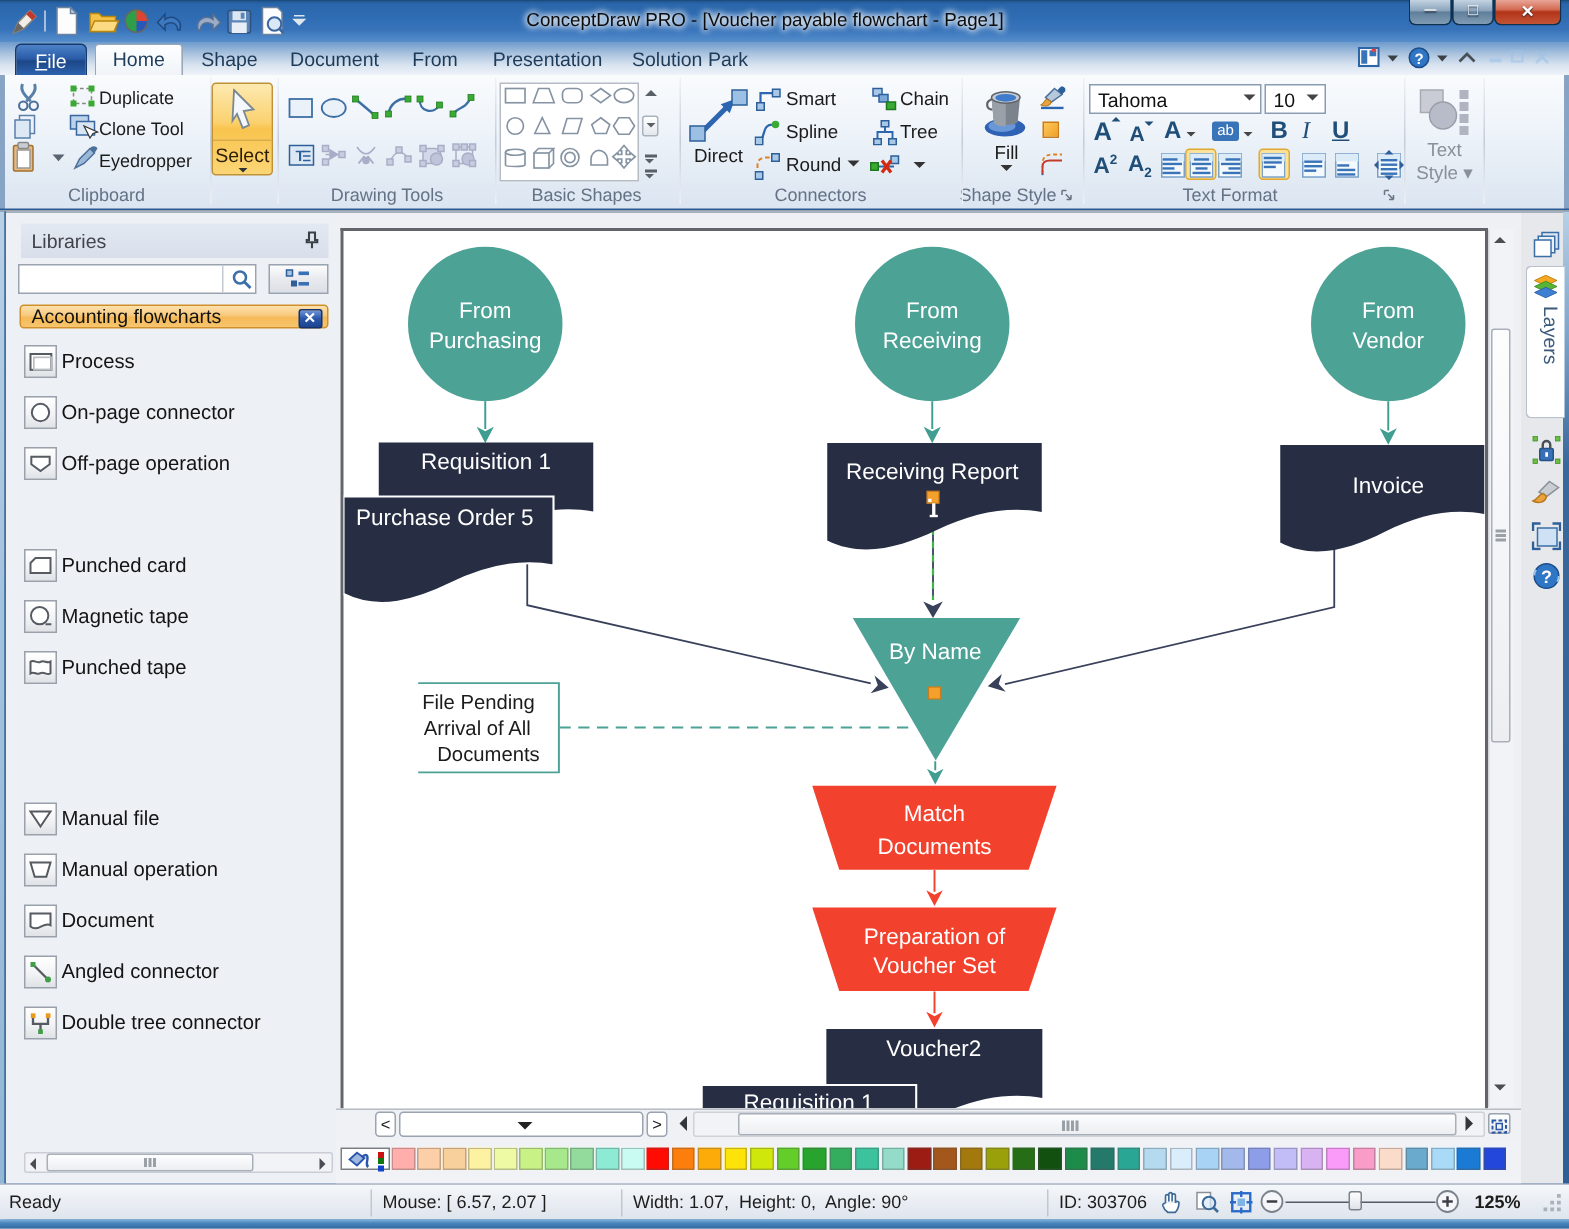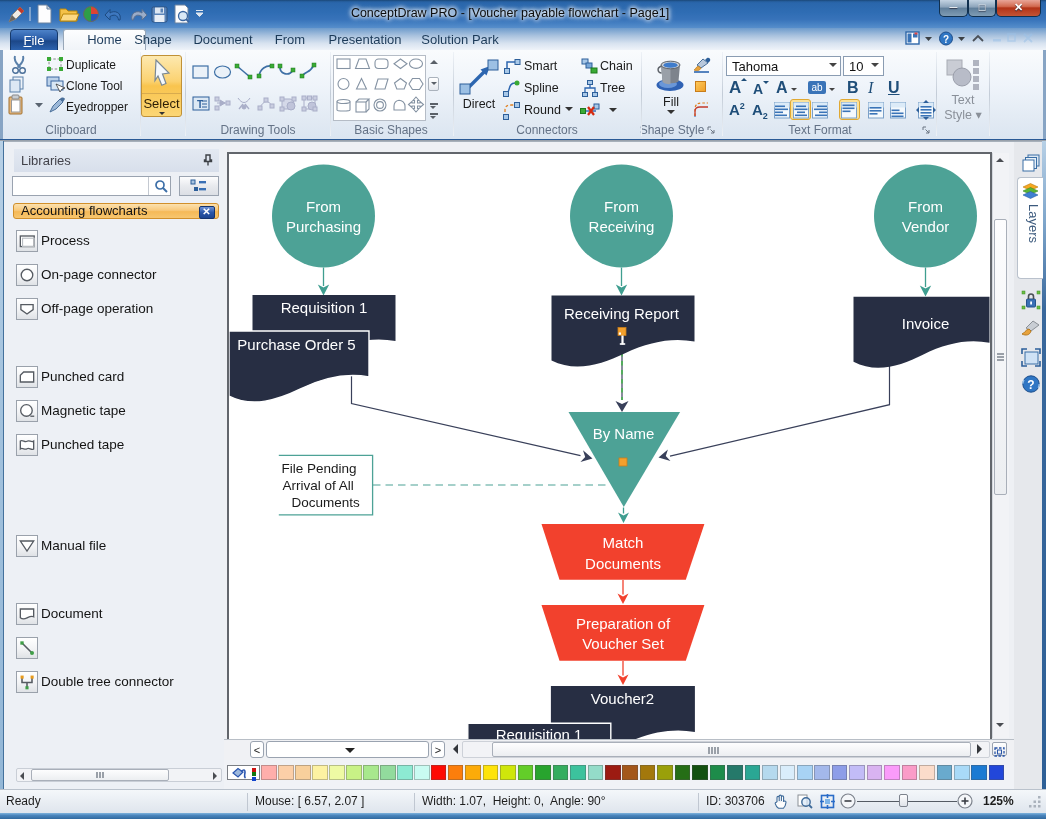--- a/index.html
+++ b/index.html
@@ -21,21 +21,21 @@
      text-shadow:0 1px 1px #223; }
   #btnclose { background:linear-gradient(180deg,#e8a598 0%,#d26a50 40%,#b23318 50%,#c35435 100%); }
 
   
   #tabrow { left:0; top:28px; width:1046px; height:22px;
     background:linear-gradient(180deg,#6d9bcc 0%,#a9c2de 35%,#d8e3f0 70%,#eff3f9 100%); }
   #filetab { left:10px; top:29px; width:48px; height:22px; border-radius:4px 4px 0 0;
     background:linear-gradient(180deg,#4d82c8 0%,#2a5ca8 45%,#1c4788 55%,#2c62ae 100%);
     border:1px solid #173a6b; color:#fff; font-size:13px; text-align:center; line-height:21px; }
   #filetab u { text-decoration:underline; }
-  #hometab { left:63px; top:29px; width:83px; height:21px; border:1px solid #98a7b8; border-bottom:none;
+  #hometab { left:63px; top:29px; width:59px; height:21px; border:1px solid #98a7b8; border-bottom:none;
     border-radius:3px 3px 0 0; background:linear-gradient(180deg,#fdfeff,#f0f4f8);
     color:#1e3c5c; font-size:13px; text-align:center; line-height:20px; }
   .tab { top:30px; height:20px; color:#1c3a58; font-size:13px; text-align:center; line-height:19px; }
 
   
   #ribbon { left:0; top:50px; width:1046px; height:89px;
     background:linear-gradient(180deg,#f9fbfd 0%,#eff4fa 40%,#e3ebf4 75%,#dbe5f1 100%);
     border-left:3px solid #87a4c4; border-right:3px solid #87a4c4; }
   #ribbonline { left:0; top:139.5px; width:1046px; height:1.5px; background:#99a1ab; }
   .gdiv { top:52px; width:1px; height:84px; background:linear-gradient(180deg,#eef2f7,#c3ccd7 50%,#eef2f7); }
@@ -563,32 +563,39 @@
           <path d="M3,5.5 C5,3.8 7,7 9,5.6 C11,4.2 13,7 15,5.5 V12.5 C13,14.2 11,11 9,12.4 C7,13.8 5,11 3,12.5 Z" fill="#fff" stroke="#565b62" stroke-width="1.2"></path>
         </svg></div>
         <div class="liblabel">Punched tape</div>
       </div>
       <div class="abs libitem" style="top:387.3px;">
         <div class="libicon"><svg width="20" height="20" viewBox="0 0 18 18" style="margin:0px">
           <polygon points="3,4.5 15,4.5 9,13.5" fill="#fff" stroke="#565b62" stroke-width="1.2"></polygon>
         </svg></div>
         <div class="liblabel">Manual file</div>
       </div>
+      <div class="abs libitem" style="top:421.2px;">
+        <div class="libicon"><svg width="20" height="20" viewBox="0 0 18 18" style="margin:0px">
+          <polygon points="3,4.5 15,4.5 12.5,13 5.5,13" fill="#fff" stroke="#565b62" stroke-width="1.2"></polygon>
+        </svg></div>
+        <div class="liblabel">Manual operation</div>
+      </div>
       <div class="abs libitem" style="top:455.1px;">
         <div class="libicon"><svg width="20" height="20" viewBox="0 0 18 18" style="margin:0px">
           <path d="M3,4.5 H15 V11.5 C13,10.3 11,11.5 9,12.5 C7,13.5 4.8,13.8 3,12.3 Z" fill="#fff" stroke="#565b62" stroke-width="1.2"></path>
         </svg></div>
         <div class="liblabel">Document</div>
       </div>
       <div class="abs libitem" style="top:489.0px;">
         <div class="libicon"><svg width="20" height="20" viewBox="0 0 18 18" style="margin:0px">
           <line x1="4.5" y1="4.5" x2="13.5" y2="13.5" stroke="#565b62" stroke-width="1.4"></line>
           <rect x="3" y="3" width="3" height="3" fill="#3f9e47"></rect>
           <circle cx="13.5" cy="13.5" r="1.8" fill="#3f9e47"></circle>
         </svg></div>
+        <div class="liblabel">Angled connector</div>
       </div>
       <div class="abs libitem" style="top:522.9px;">
         <div class="libicon"><svg width="20" height="20" viewBox="0 0 18 18" style="margin:0px">
           <path d="M4.5,5 V9.5 H13.5 V5 M9,9.5 V14" fill="none" stroke="#565b62" stroke-width="1.4"></path>
           <rect x="3.2" y="3.2" width="2.8" height="2.8" fill="#e89b1c"></rect>
           <rect x="12.2" y="3.2" width="2.8" height="2.8" fill="#e89b1c"></rect>
           <rect x="7.6" y="12.8" width="2.8" height="2.8" fill="#3f9e47"></rect>
         </svg></div>
         <div class="liblabel">Double tree connector</div>
       </div>

